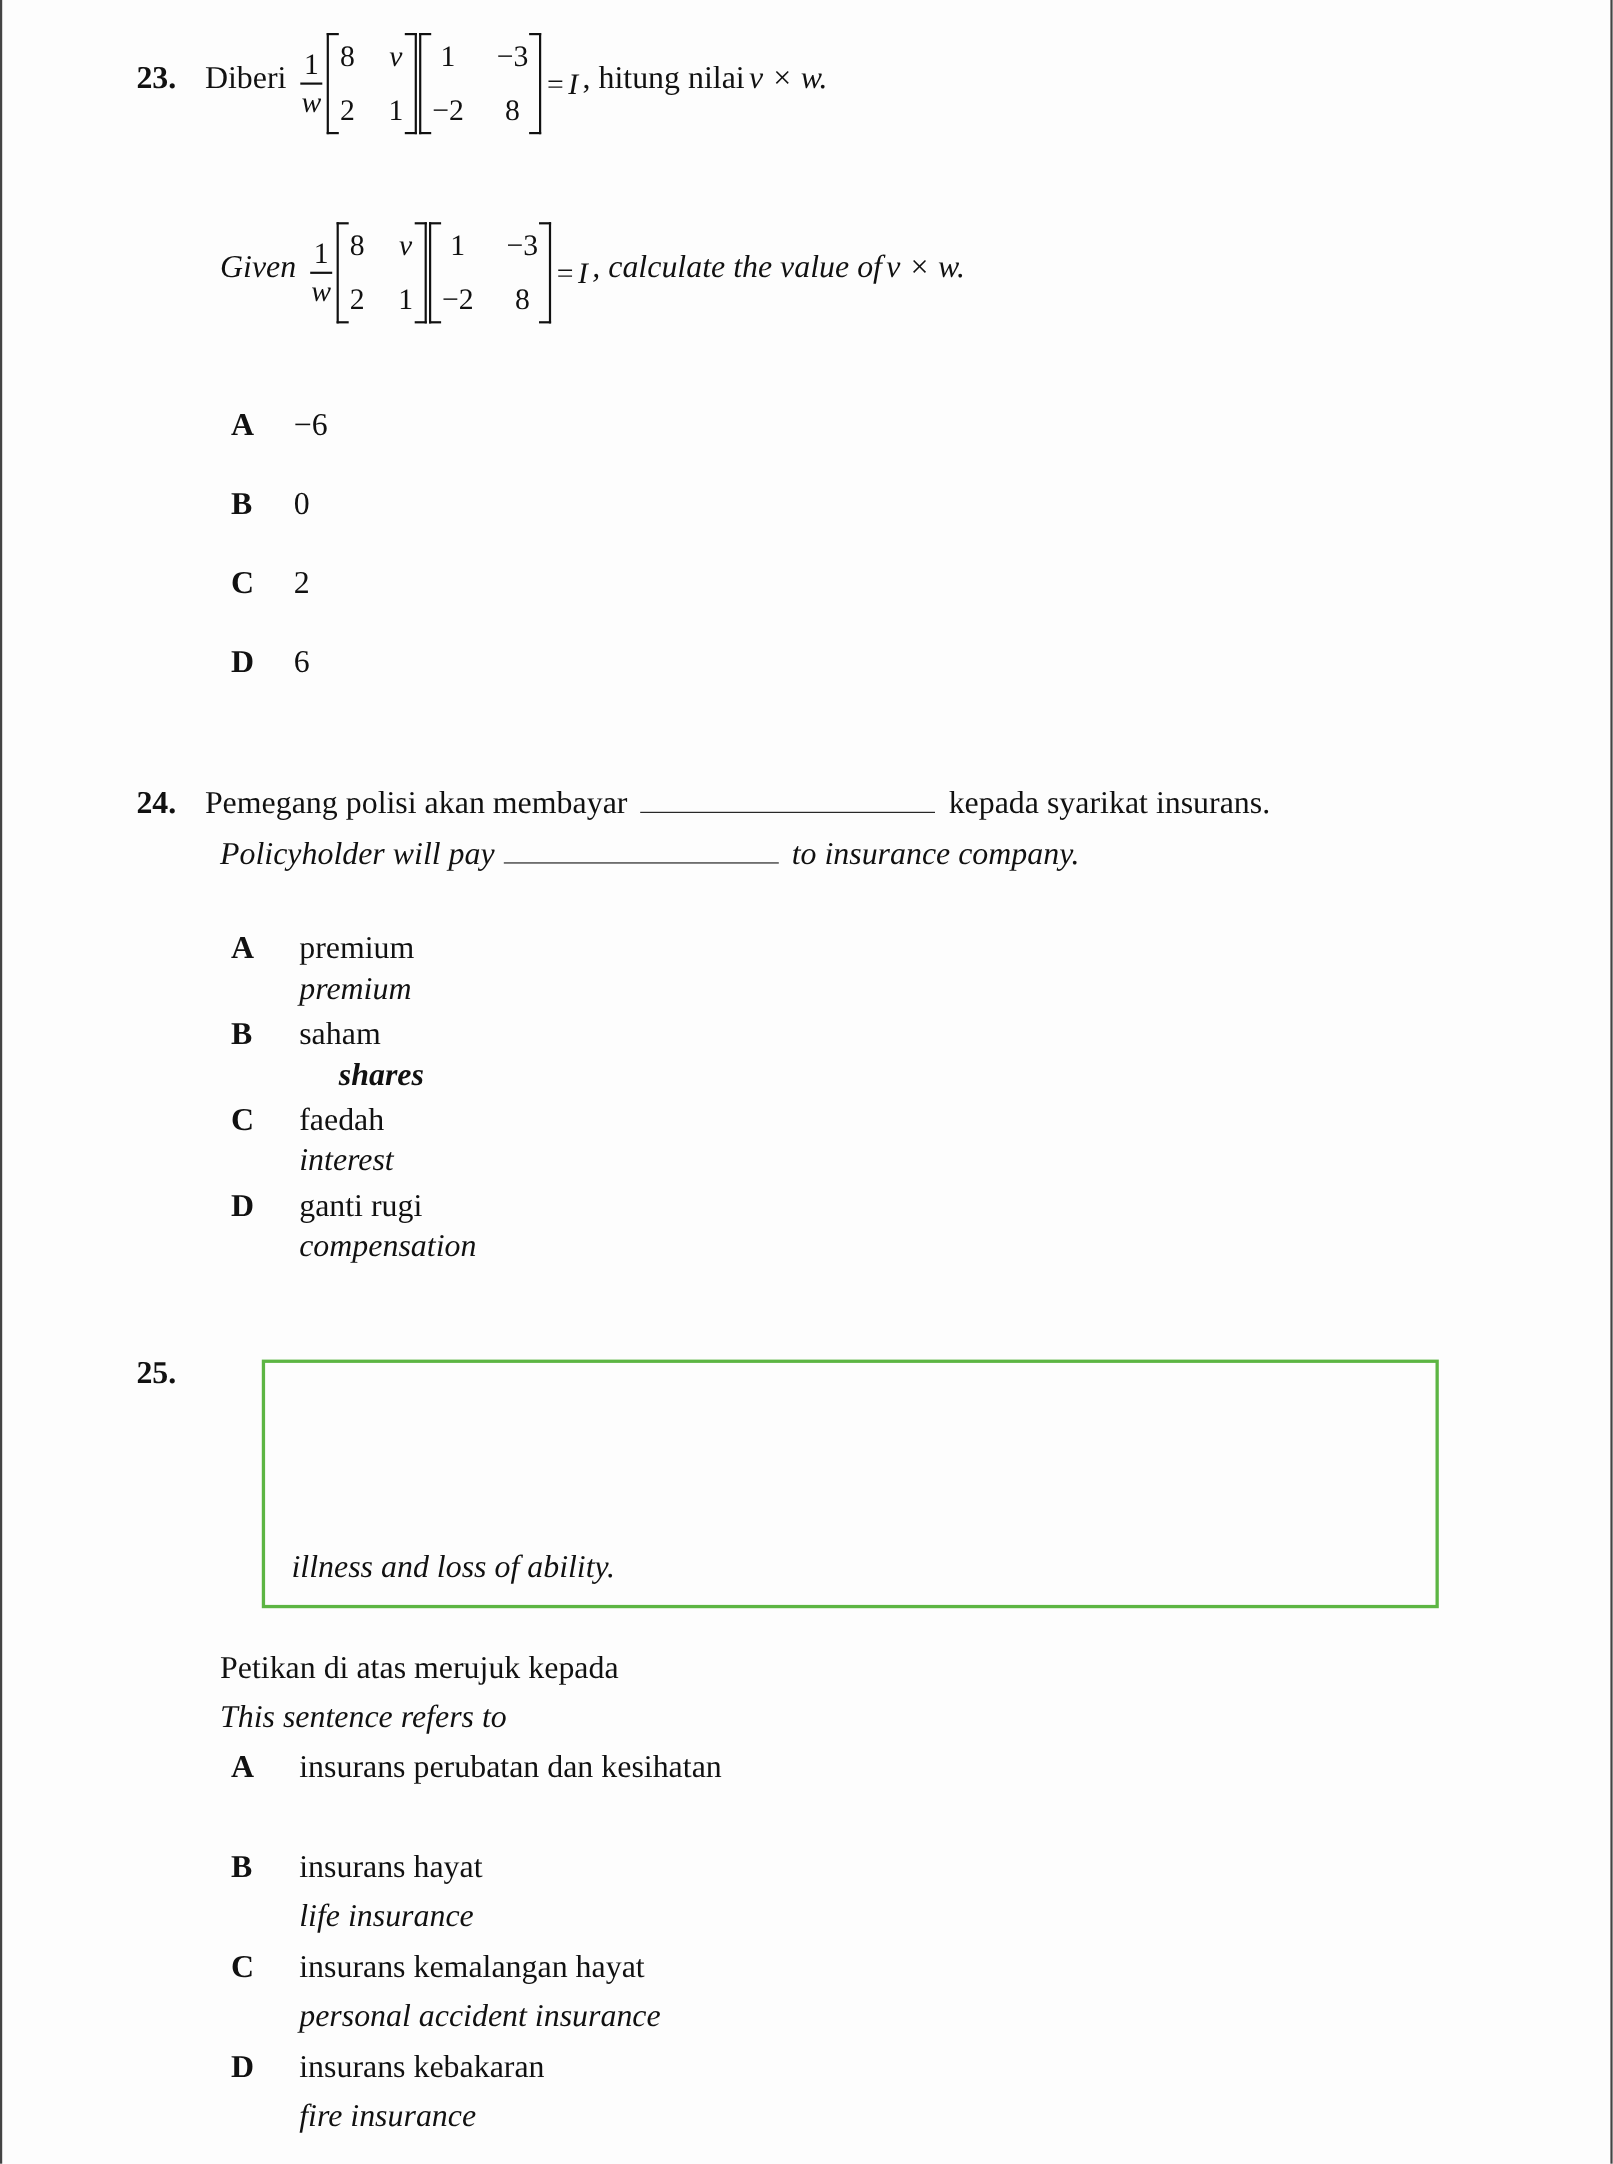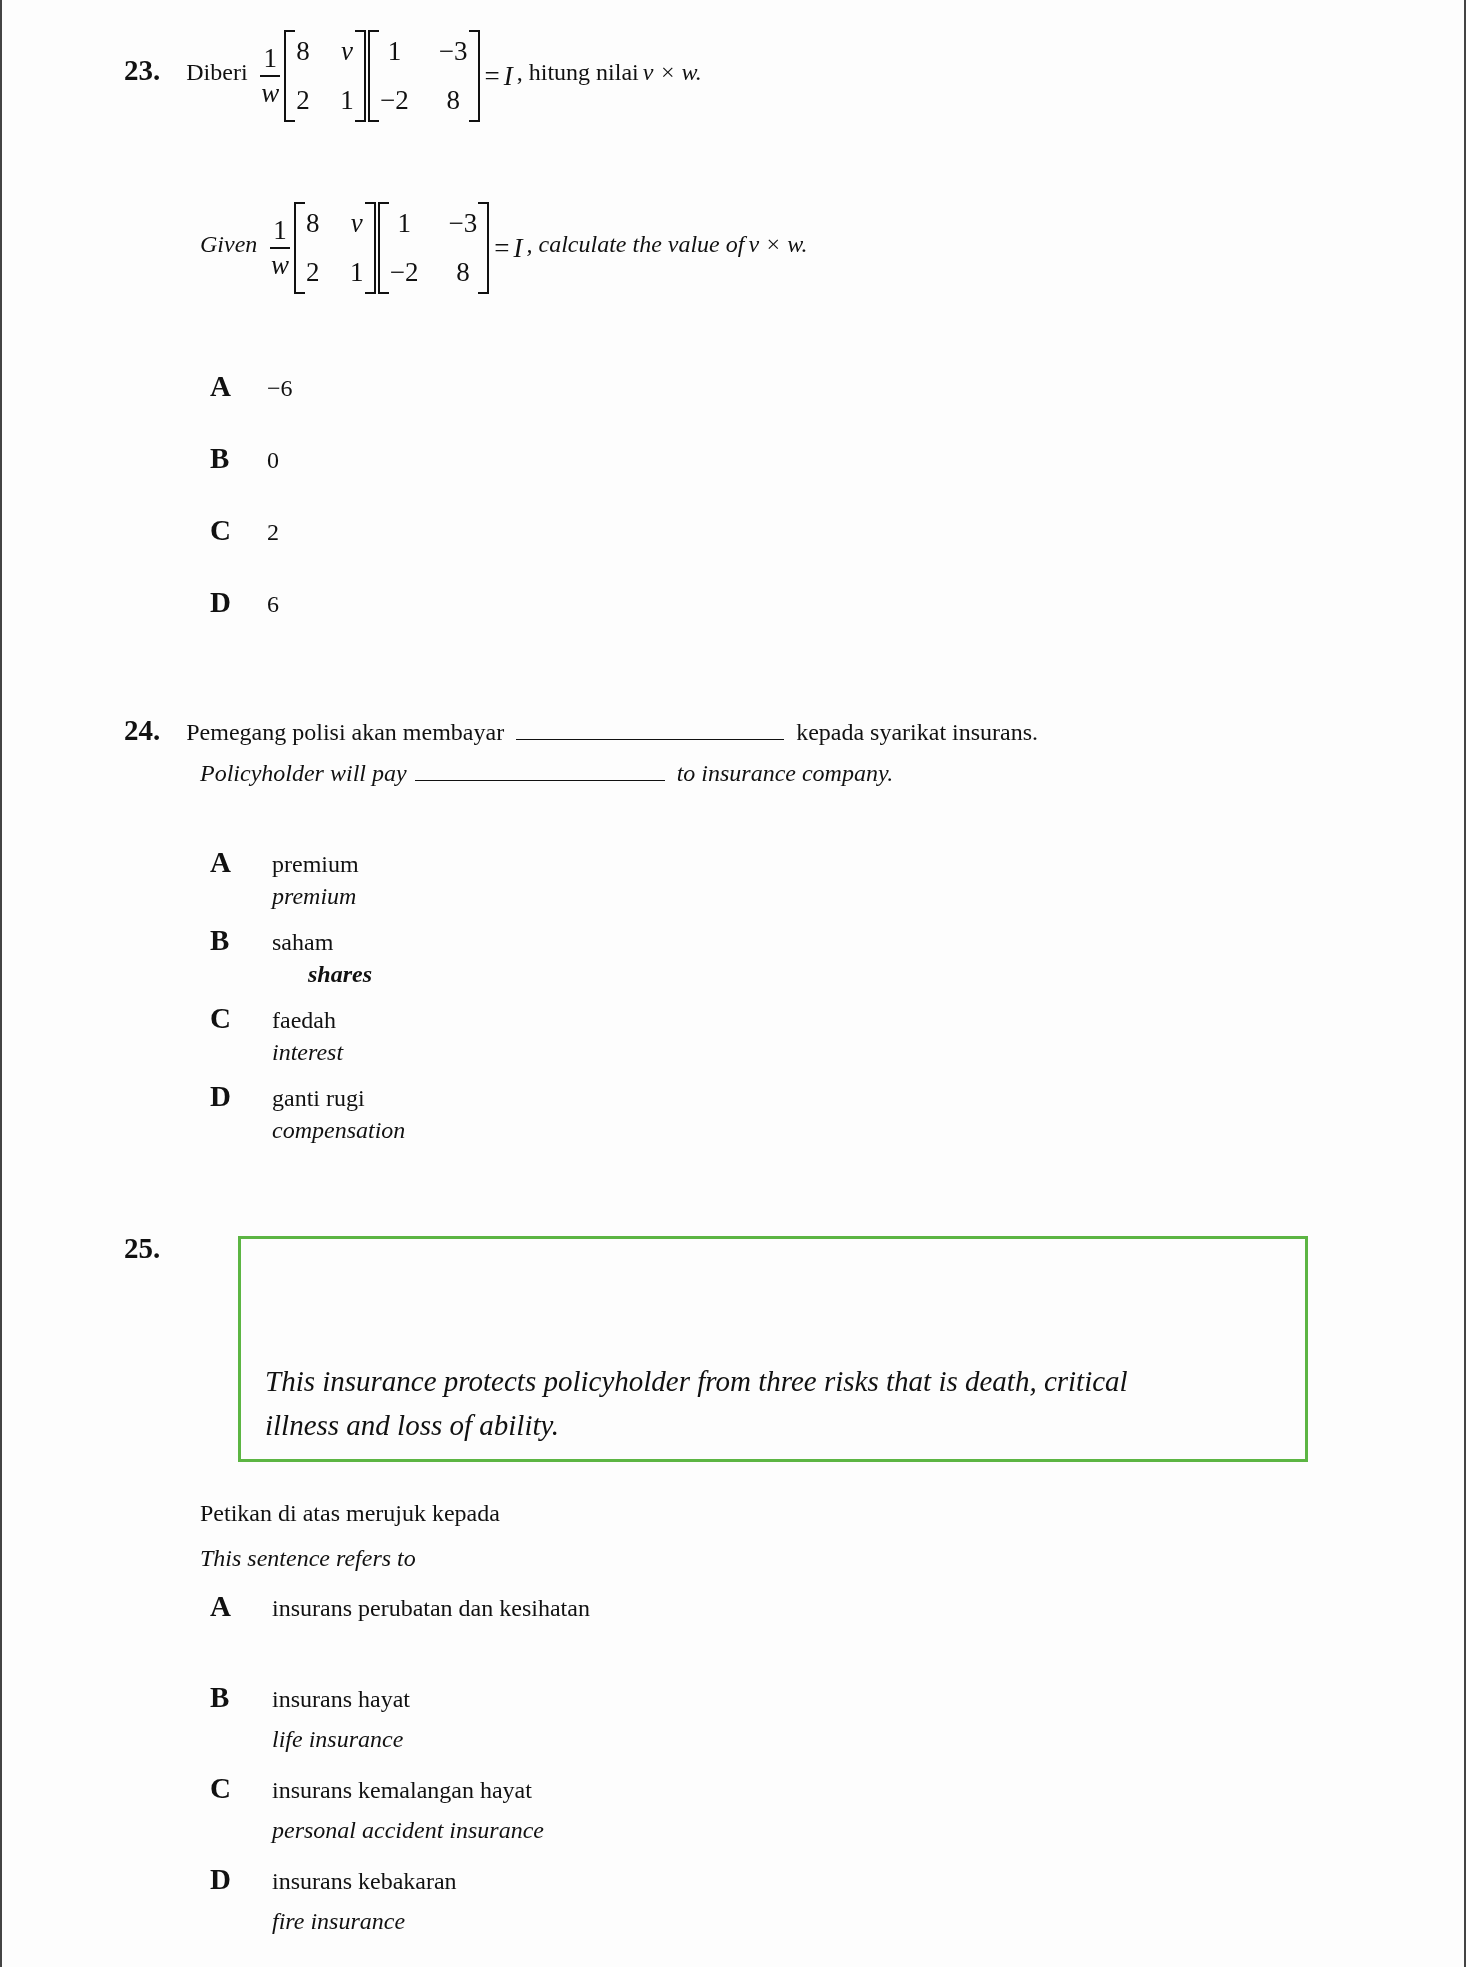--- a/index.html
+++ b/index.html
@@ -9,21 +9,21 @@
     font-family: "Liberation Serif", "DejaVu Serif", serif;
     color: #111;
     position: relative;
     overflow: hidden;
   }
   .page-border-left { position: absolute; left: 0; top: 0; width: 2px; height: 1967px; background: #444; }
   .page-border-right { position: absolute; right: 0; top: 0; width: 2px; height: 1967px; background: #444; }
 
   .abs { position: absolute; white-space: nowrap; }
   .qnum { font-weight: bold; font-size: 29px; }
-  .txt { font-size: 24px; }
+  .txt { font-size: 29px; }
   .it { font-style: italic; }
   .opt-letter { font-weight: bold; font-size: 29px; display: inline-block; width: 62px; }
   .opt-letter-sm { font-weight: bold; font-size: 29px; display: inline-block; width: 57px; }
 
   
   .math { display: inline-flex; align-items: center; vertical-align: middle; font-size: 27px; }
   .frac { display: inline-flex; flex-direction: column; align-items: center; margin-right: 2px; line-height: 1; }
   .frac .num { padding: 0 4px 3px; }
   .frac .bar { width: 20px; height: 2px; background: #111; }
   .frac .den { padding-top: 3px; font-style: italic; }
@@ -152,21 +152,20 @@
   <div class="abs" style="left:210px; top:1080px;">
     <span class="opt-letter">D</span><span class="txt">ganti rugi</span>
     <div class="txt it" style="margin-left:62px; margin-top:4px;">compensation</div>
   </div>
 </div>
 
 <div>
   <div class="abs qnum" style="left:124px; top:1232px;">25.</div>
 
   <div class="green-box">
-    <div class="box-text it" style="top:126px;">This insurance protects policyholder from three risks that is death, critical</div>
     <div class="box-text it" style="top:170px;">illness and loss of ability.</div>
   </div>
 
   <div class="abs txt" style="left:200px; top:1500px;">Petikan di atas merujuk kepada</div>
   <div class="abs txt it" style="left:200px; top:1545px;">This sentence refers to</div>
 
   <div class="abs" style="left:210px; top:1590px;">
     <span class="opt-letter">A</span><span class="txt">insurans perubatan dan kesihatan</span>
   </div>
   <div class="abs" style="left:210px; top:1681px;">

